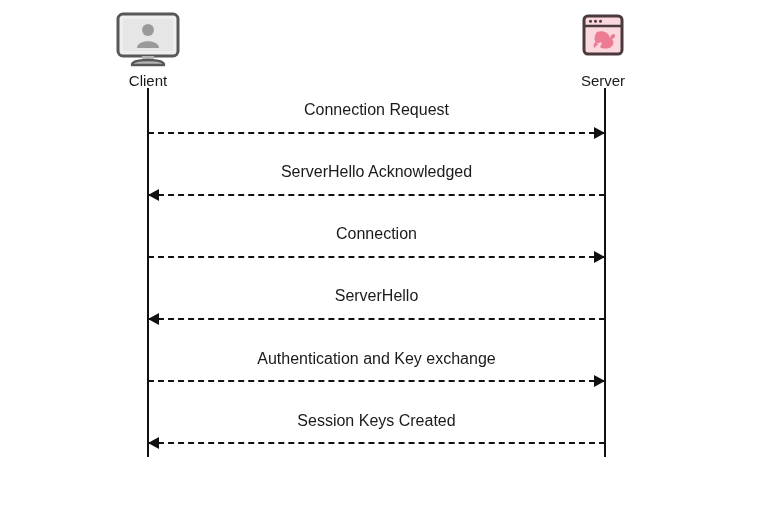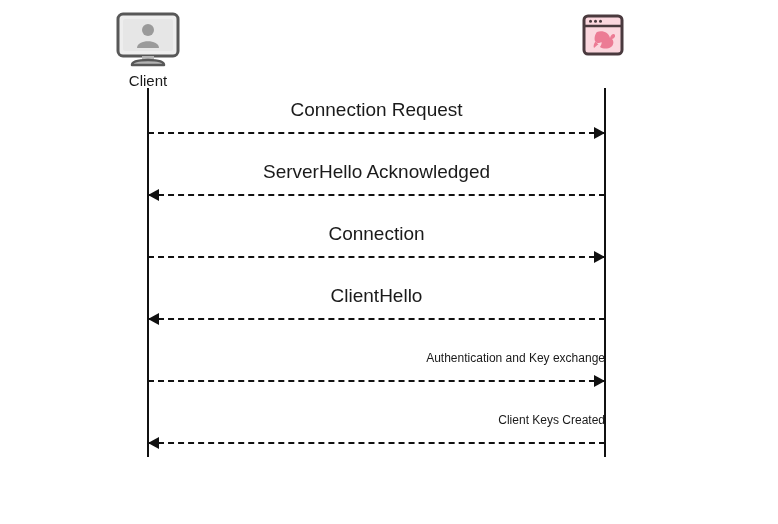--- a/index.html
+++ b/index.html
@@ -61,29 +61,28 @@
   }
   .message-label {
     position: absolute;
     left: 0;
     width: 457px;
     text-align: center;
     color: #1a1a1a;
     white-space: nowrap;
   }
   .message-label.size-lg {
-    font-size: 19px;
+    font-size: 16px;
     top: -31px;
     line-height: 18px;
   }
   .message-label.size-sm {
-    font-size: 12px;
+    font-size: 16px;
     top: -29px;
     line-height: 15px;
-    text-align: right;
   }
   .message-line {
     position: absolute;
     left: 0;
     top: 0;
     width: 457px;
     height: 0;
     border-top: 2px dashed #111111;
   }
   .arrowhead {
@@ -125,20 +124,21 @@
       <rect x="14" y="4" width="38" height="38" rx="4" ry="4" fill="#fbd7de" stroke="#4a3a3e" stroke-width="3"></rect>
       <line x1="14" y1="14" x2="52" y2="14" stroke="#4a3a3e" stroke-width="2.5"></line>
       <circle cx="20.5" cy="9.2" r="1.5" fill="#4a3a3e"></circle>
       <circle cx="25.5" cy="9.2" r="1.5" fill="#4a3a3e"></circle>
       <circle cx="30.5" cy="9.2" r="1.5" fill="#4a3a3e"></circle>
       <path d="M27 20 C33 18 39 21 40 26 C41 22 44 21 45 23 C45.5 25 44 26.5 42 27
                C44 29 44 33 41 35 C38 37 33 37 30 35 C31 33 32 32 31.5 30
                C29 32 26 31 25 29 C24 26.5 25 22 27 20 Z" fill="#ec7b94"></path>
       <path d="M25.5 29.5 C24 31.5 23 34 24 36 C25.5 34.5 27 33 28.5 32.5 Z" fill="#ec7b94"></path>
     </svg>
+    <div class="actor-label">Server</div>
   </div>
 
   <div class="lifeline" id="lifeline-client"></div>
   <div class="lifeline" id="lifeline-server"></div>
 
   <div class="message" style="top:132px;">
     <div class="message-label size-lg">Connection Request</div>
     <div class="message-line"></div>
     <div class="arrowhead dir-right"></div>
   </div>
@@ -149,30 +149,30 @@
     <div class="arrowhead dir-left"></div>
   </div>
 
   <div class="message" style="top:256px;">
     <div class="message-label size-lg">Connection</div>
     <div class="message-line"></div>
     <div class="arrowhead dir-right"></div>
   </div>
 
   <div class="message" style="top:318px;">
-    <div class="message-label size-lg">ClientHello</div>
+    <div class="message-label size-lg">ServerHello</div>
     <div class="message-line"></div>
     <div class="arrowhead dir-left"></div>
   </div>
 
   <div class="message" style="top:380px;">
     <div class="message-label size-sm">Authentication and Key exchange</div>
     <div class="message-line"></div>
     <div class="arrowhead dir-right"></div>
   </div>
 
   <div class="message" style="top:442px;">
-    <div class="message-label size-sm">Client Keys Created</div>
+    <div class="message-label size-sm">Session Keys Created</div>
     <div class="message-line"></div>
     <div class="arrowhead dir-left"></div>
   </div>
 
 </div>
 
 </body></html>

